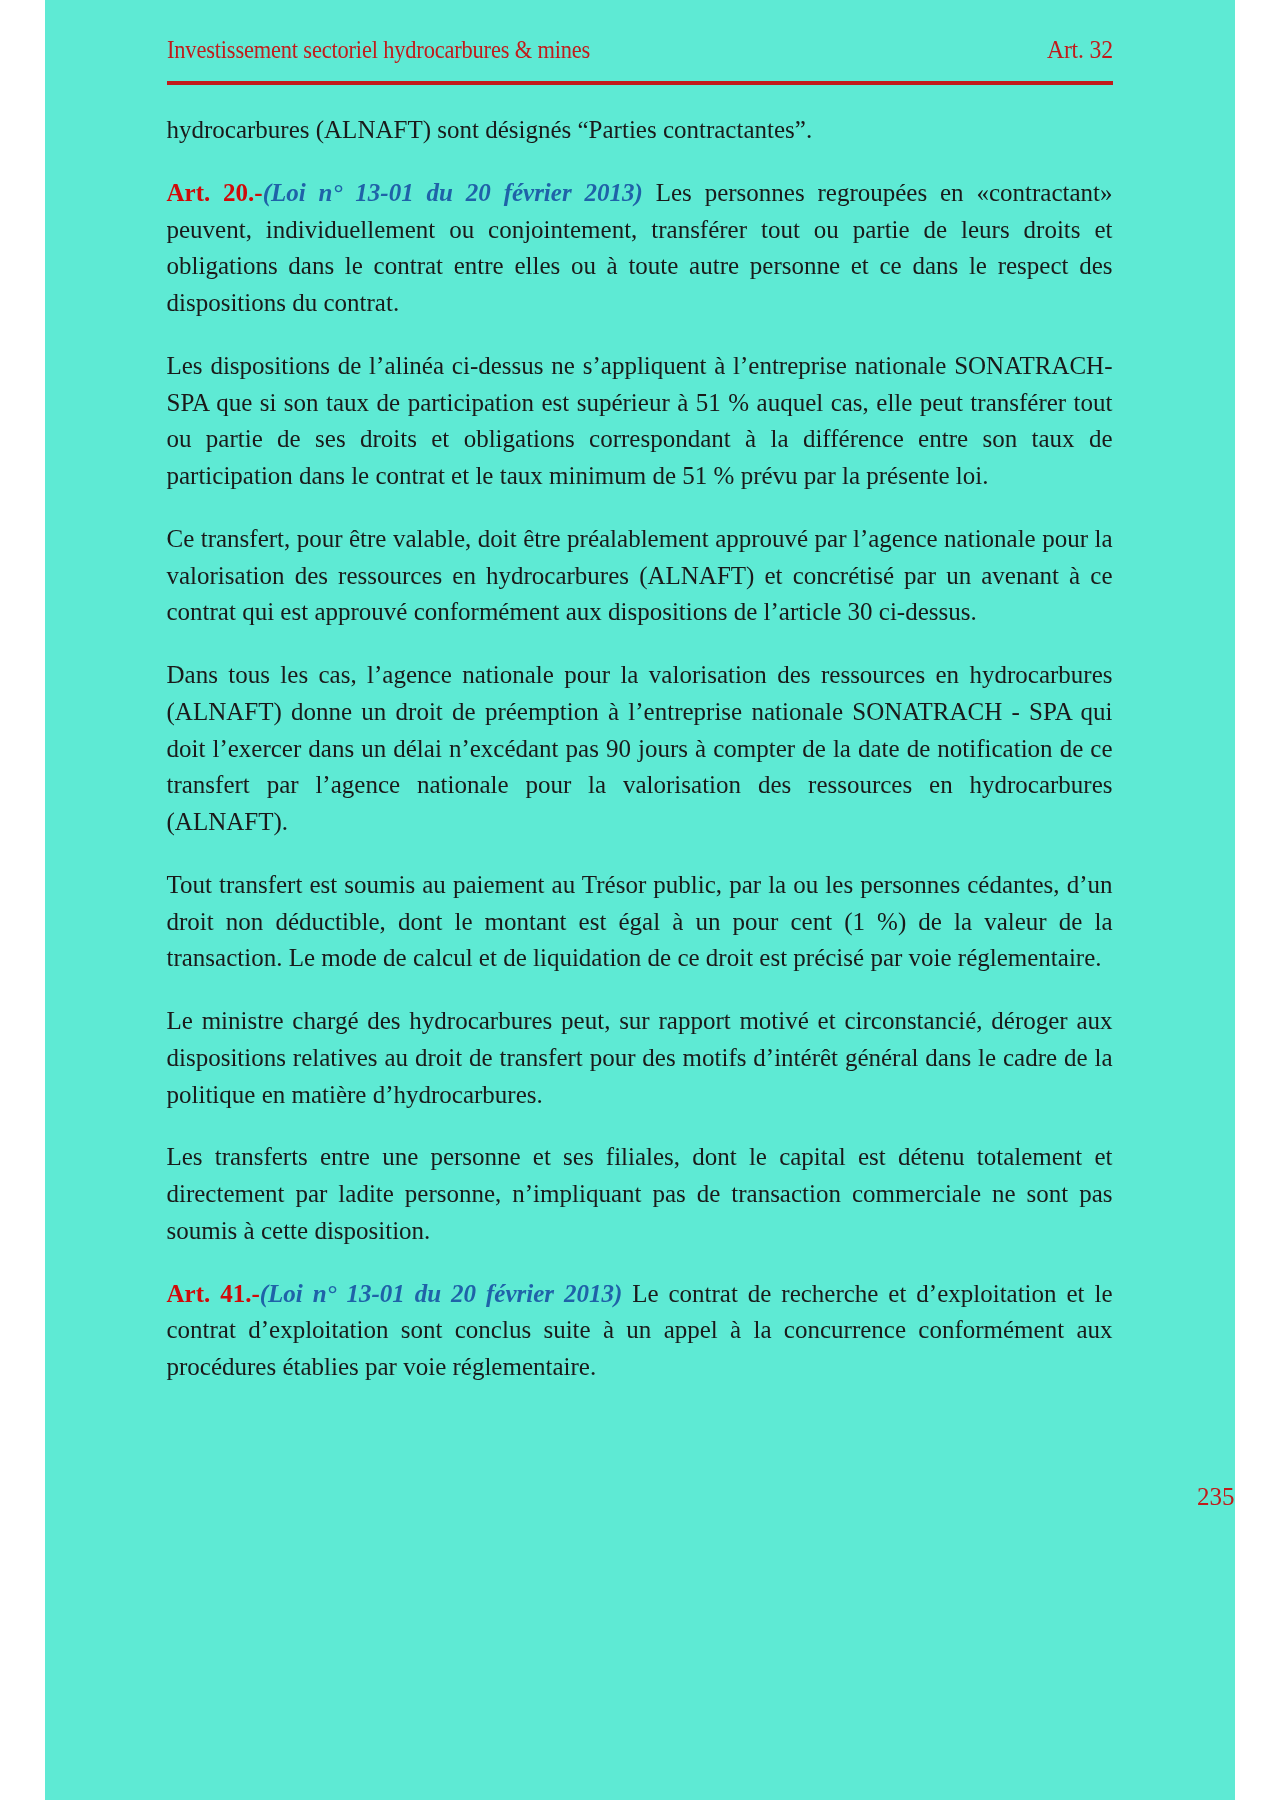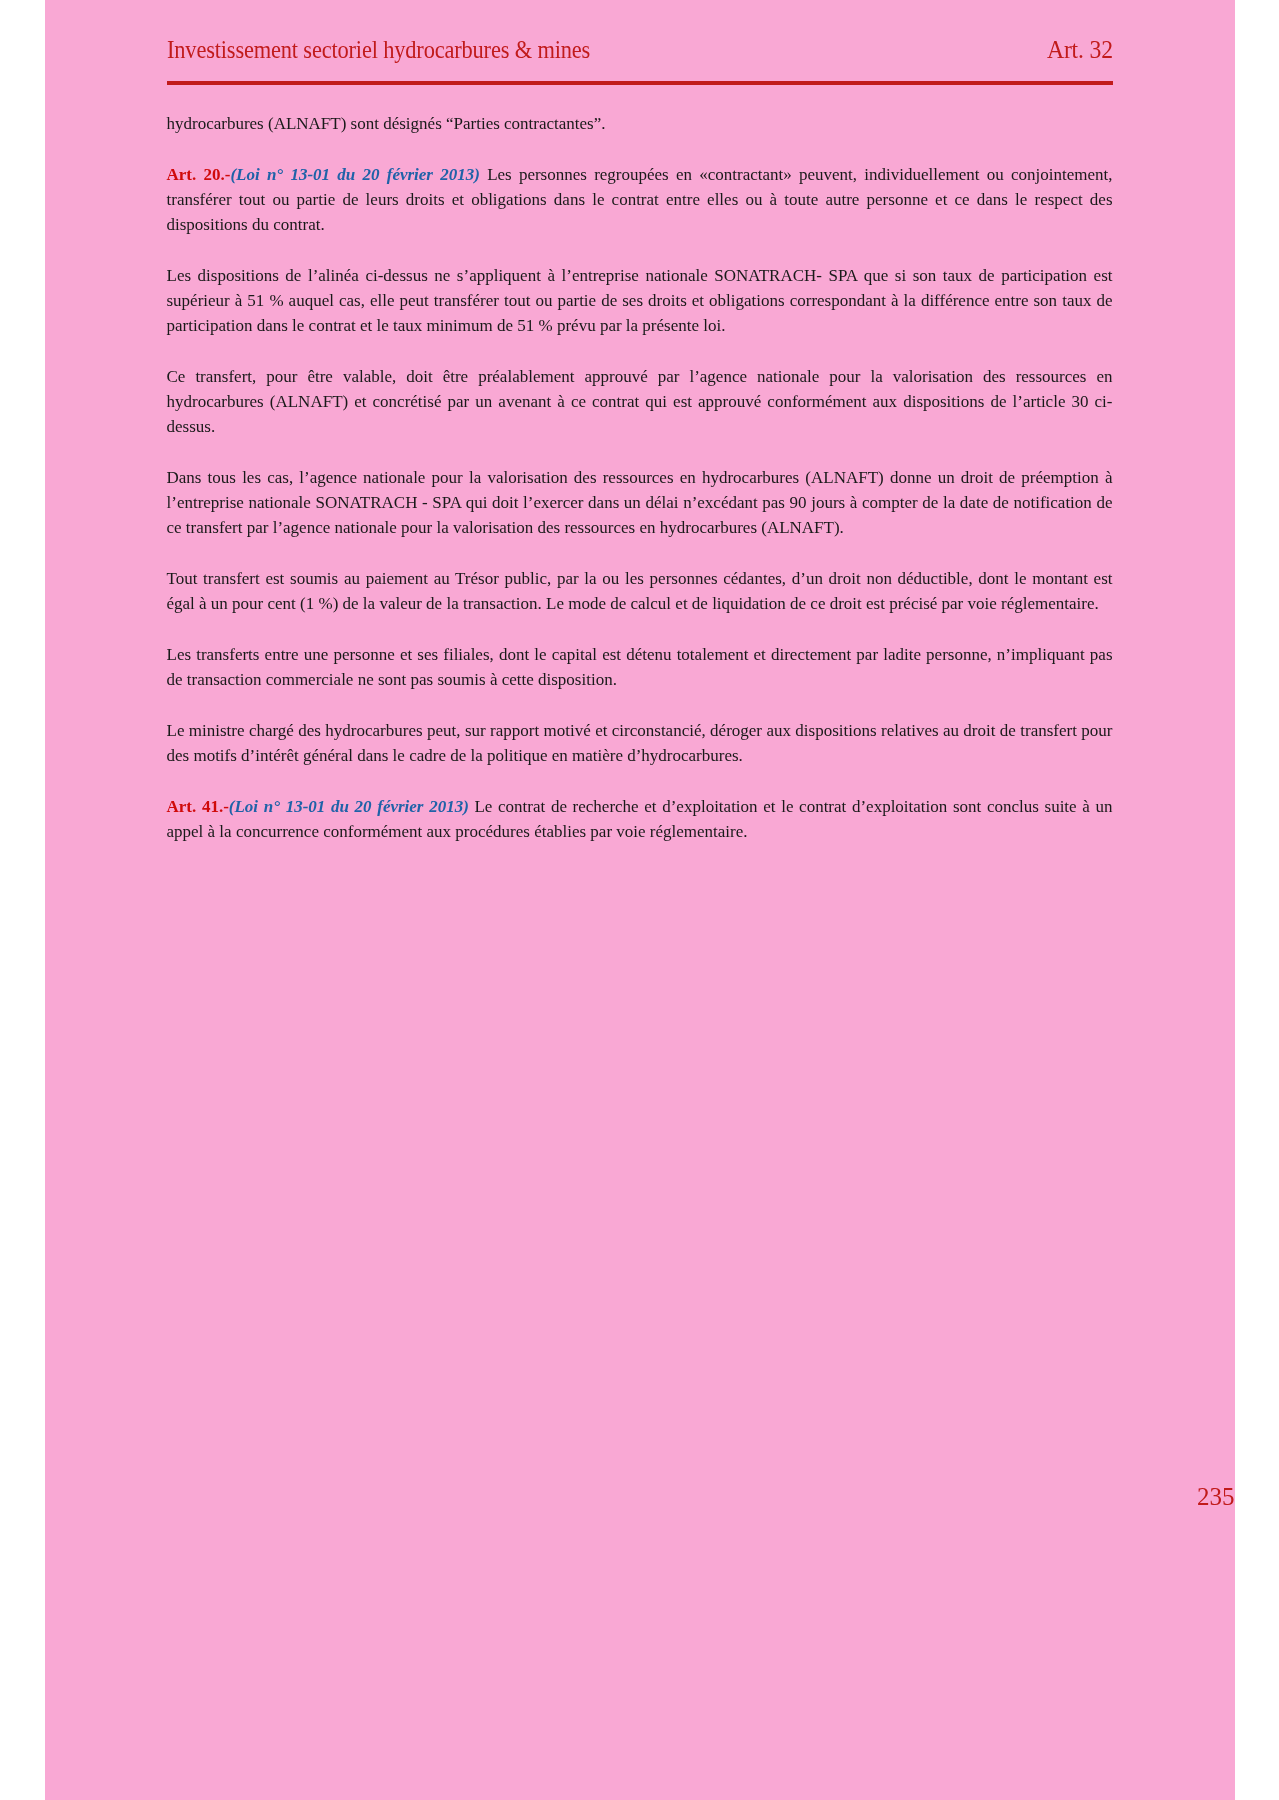--- a/index.html
+++ b/index.html
@@ -7,21 +7,21 @@
     margin: 0;
     padding: 0;
     background: #ffffff;
   }
 
   .page {
     position: relative;
     width: 1190px;
     height: 1800px;
     margin: 0 auto;
-    background: #f9a8d4;
+    background: #5eead4;
     box-sizing: border-box;
     padding: 0;
     overflow: hidden;
     font-family: "Liberation Serif", "DejaVu Serif", serif;
     color: #1a1a1a;
   }
 
   .content-frame {
     position: absolute;
     left: 122px;
@@ -60,21 +60,21 @@
     width: 100%;
   }
 
   
   .body-col {
     margin-top: 27px;
   }
 
   p.para {
     margin: 0 0 26px 0;
-    font-size: 17px;
+    font-size: 25px;
     line-height: 1.47;
     text-align: justify;
     text-justify: inter-word;
     hyphens: none;
     color: #1a1a1a;
   }
 
   p.para:last-of-type {
     margin-bottom: 0;
   }
@@ -137,25 +137,25 @@
 
       <p class="para">
         <span>Dans tous les cas, l’agence nationale pour la valorisation des ressources en hydrocarbures (ALNAFT) donne un droit de préemption à l’entreprise nationale SONATRACH - SPA qui doit l’exercer dans un délai n’excédant pas 90 jours à compter de la date de notification de ce transfert par l’agence nationale pour la valorisation des ressources en hydrocarbures (ALNAFT).</span>
       </p>
 
       <p class="para">
         <span>Tout transfert est soumis au paiement au Trésor public, par la ou les personnes cédantes, d’un droit non déductible, dont le montant est égal à un pour cent (1 %) de la valeur de la transaction. Le mode de calcul et de liquidation de ce droit est précisé par voie réglementaire.</span>
       </p>
 
       <p class="para">
-        <span>Les transferts entre une personne et ses filiales, dont le capital est détenu totalement et directement par ladite personne, n’impliquant pas de transaction commerciale ne sont pas soumis à cette disposition.</span>
+        <span>Le ministre chargé des hydrocarbures peut, sur rapport motivé et circonstancié, déroger aux dispositions relatives au droit de transfert pour des motifs d’intérêt général dans le cadre de la politique en matière d’hydrocarbures.</span>
       </p>
 
       <p class="para">
-        <span>Le ministre chargé des hydrocarbures peut, sur rapport motivé et circonstancié, déroger aux dispositions relatives au droit de transfert pour des motifs d’intérêt général dans le cadre de la politique en matière d’hydrocarbures.</span>
+        <span>Les transferts entre une personne et ses filiales, dont le capital est détenu totalement et directement par ladite personne, n’impliquant pas de transaction commerciale ne sont pas soumis à cette disposition.</span>
       </p>
 
       <p class="para">
         <span class="art-label">Art. 41.-</span><span class="law-ref">(Loi n° 13-01 du 20 février 2013)</span><span> Le contrat de recherche et d’exploitation et le contrat d’exploitation sont conclus suite à un appel à la concurrence conformément aux procédures établies par voie réglementaire.</span>
       </p>
 
     </div>
   </div>
 
   <div class="page-folio">235</div>

